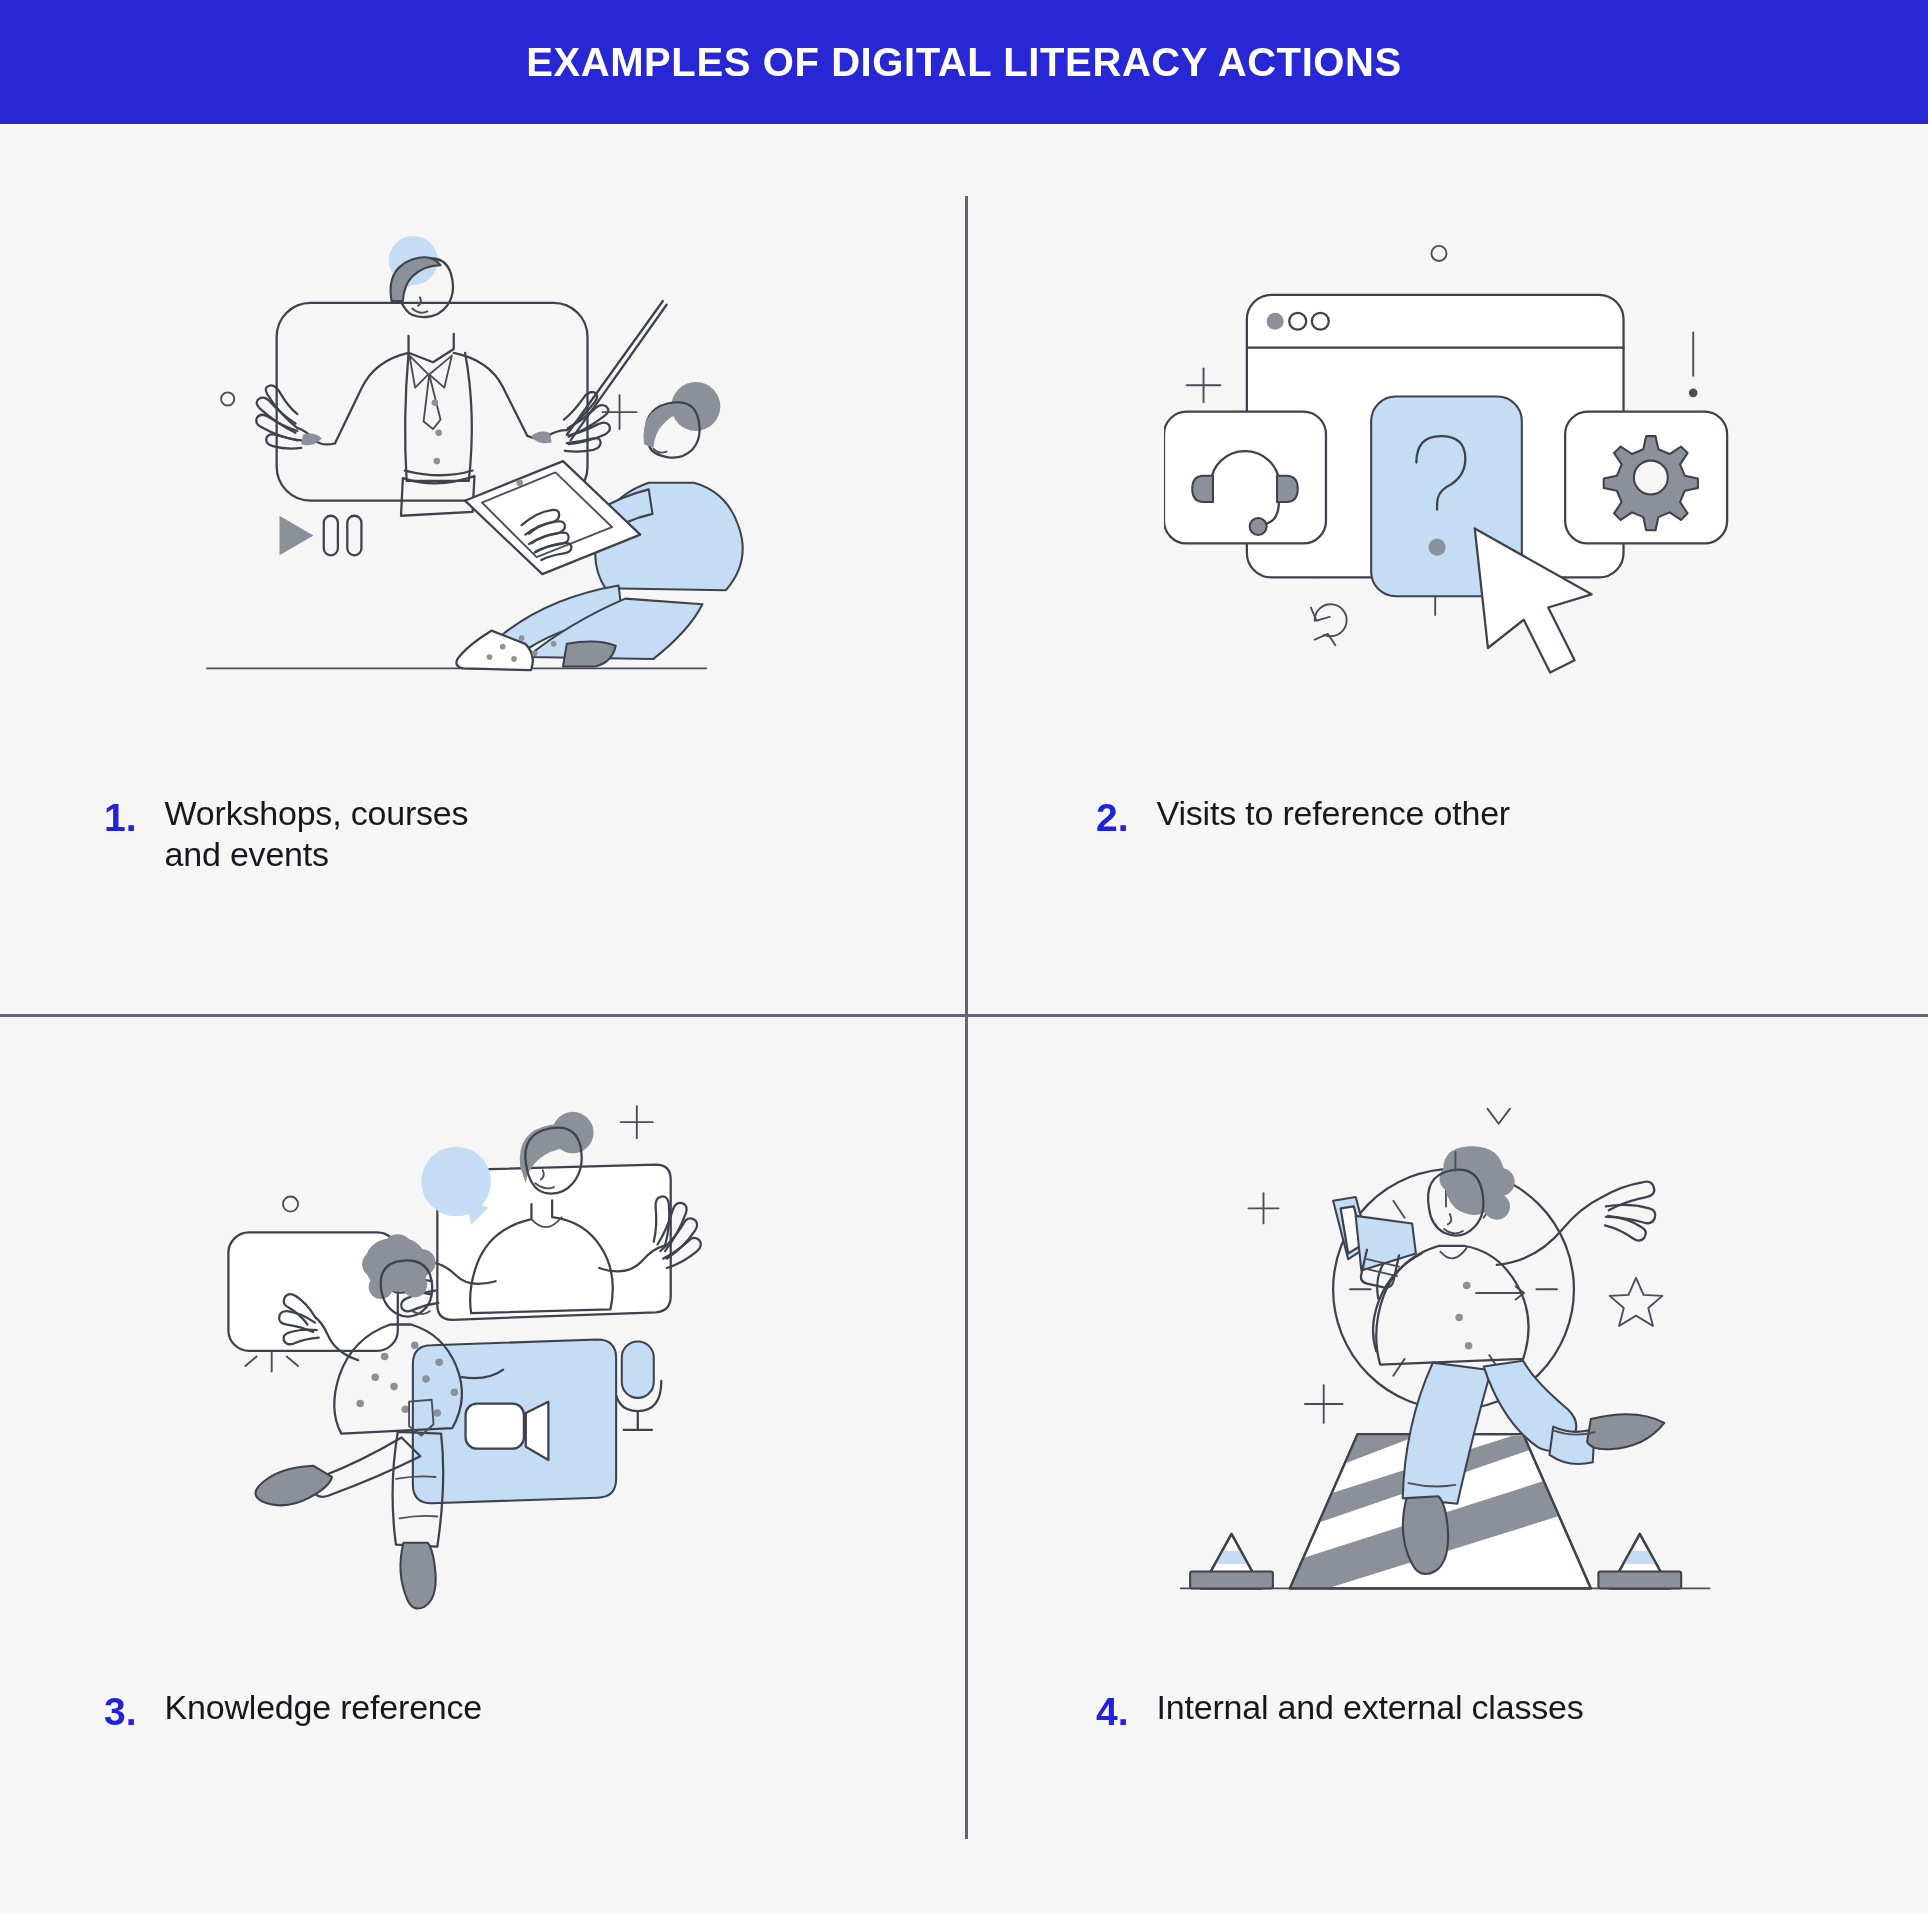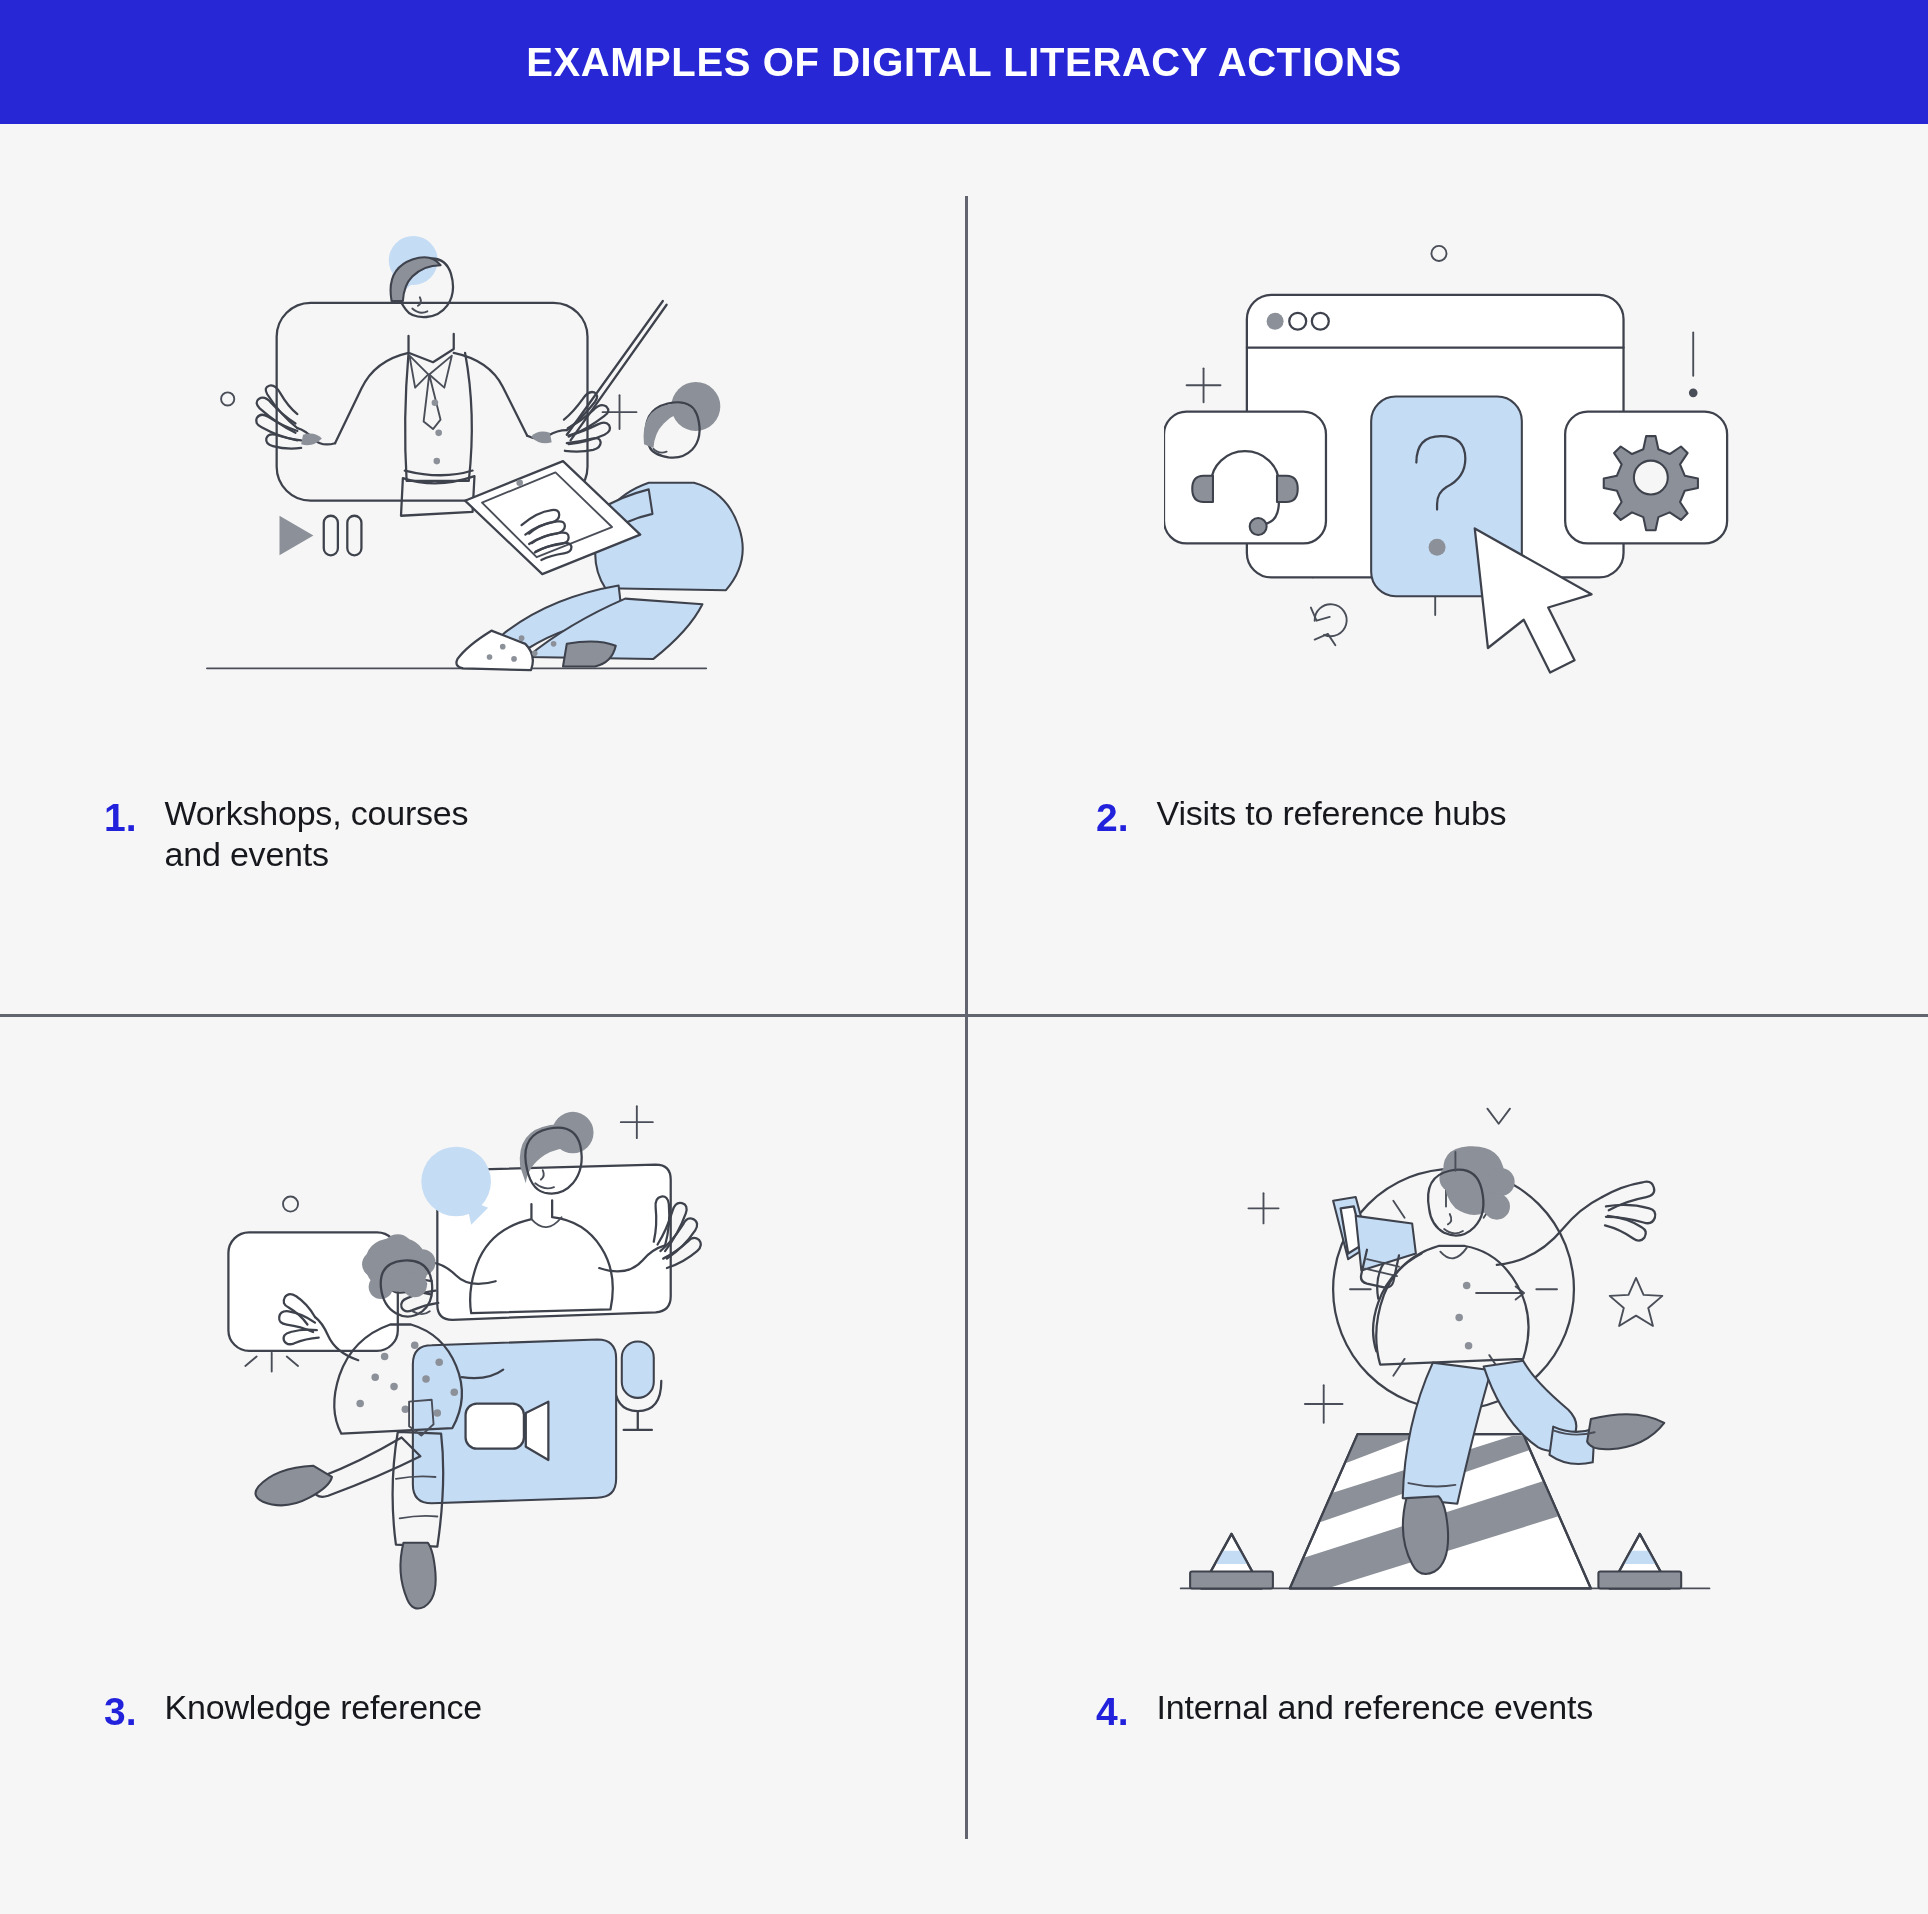--- a/index.html
+++ b/index.html
@@ -308,21 +308,21 @@
           <path class="ink" d="M268 250 q0 -28 26 -28 q26 0 26 24 q0 20 -20 30 q-10 6 -10 18 l0 6" stroke-width="3"></path>
           <circle class="fill-gray-nos" cx="290" cy="340" r="9"></circle>
         </g>
 
         <path class="fill-white" d="M330 320 l124 70 l-46 14 l28 56 l-26 13 l-28 -56 l-38 30 z"></path>
       </svg>
     </div>
     <div class="caption">
       <span class="caption-num">2.</span>
       <span class="caption-text">
-        <span class="ln">Visits to reference hubs</span>
+        <span class="ln">Visits to reference other</span>
       </span>
     </div>
   </div>
 
   <div class="quadrant q3">
     <div class="illo-wrap">
       <svg width="565" height="527" viewBox="0 0 600 560">
 
         <circle class="ink-thin" cx="96" cy="118" r="8"></circle>
         <g class="ink-thin">
@@ -553,19 +553,19 @@
           <path class="fill-gray" d="M248 420 q-10 40 6 70 q8 16 24 8 q16 -10 14 -44 q-2 -28 -10 -36 z"></path>
 
           <path class="ink-thin" d="M250 404 q26 6 50 2"></path>
           <path class="ink-thin" d="M404 348 q22 8 44 2"></path>
         </g>
       </svg>
     </div>
     <div class="caption">
       <span class="caption-num">4.</span>
       <span class="caption-text">
-        <span class="ln">Internal and reference events</span>
+        <span class="ln">Internal and external classes</span>
       </span>
     </div>
   </div>
 
 </div>
 
 
 </body></html>

